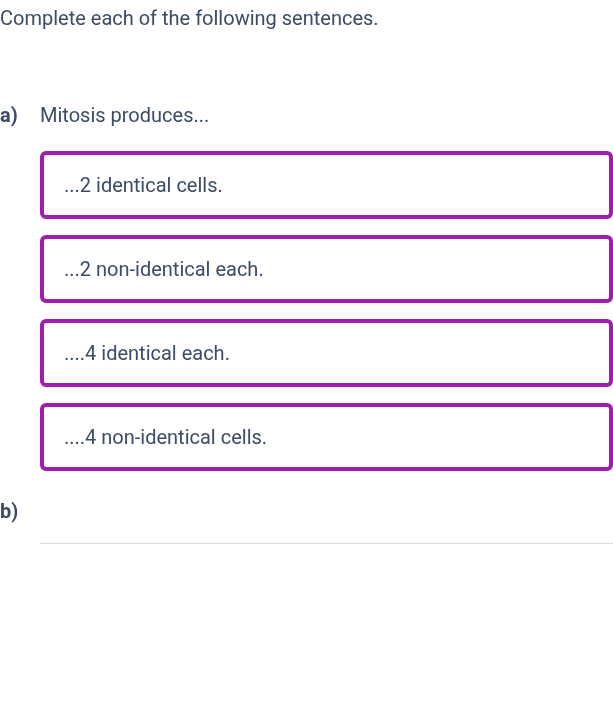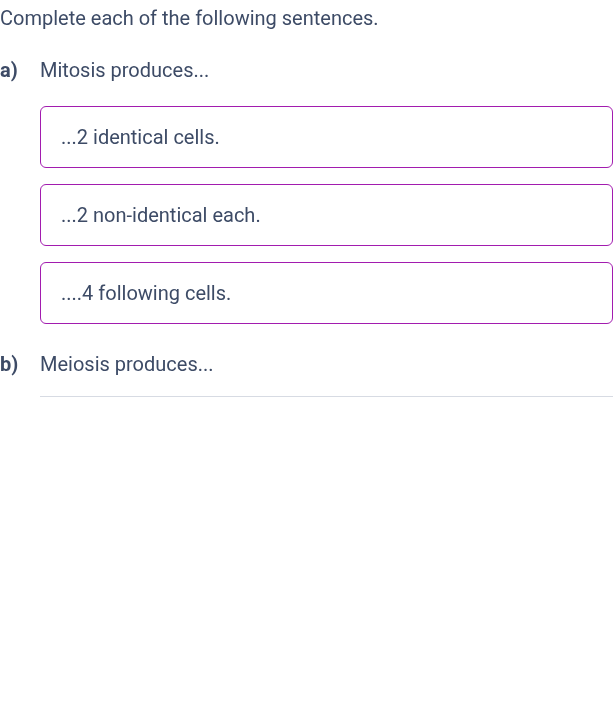--- a/index.html
+++ b/index.html
@@ -31,27 +31,28 @@
   }
   .question-label {
     font-weight: 700;
     font-size: 20px;
     color: #3d4b66;
     width: 40px;
   }
   .question-text {
     font-size: 20px;
     color: #3d4b66;
+    margin-top: 45px;
   }
   .options {
     margin-top: 24px;
     padding-left: 40px;
   }
   .option {
-    border: 1px solid #a21caf;
+    border: 4px solid #a21caf;
     border-radius: 6px;
     padding: 18px 20px;
     margin-bottom: 16px;
     font-size: 20px;
     color: #3d4b66;
     cursor: pointer;
     background: #ffffff;
   }
   .divider {
     margin-left: 40px;
@@ -66,23 +67,23 @@
 <div class="instruction">Complete each of the following sentences.</div>
 
 <div class="question-block">
   <div class="question-header">
     <span class="question-label">a)</span>
     <span class="question-text">Mitosis produces...</span>
   </div>
   <div class="options">
     <div class="option">...2 identical cells.</div>
     <div class="option">...2 non-identical each.</div>
-    <div class="option">....4 following cells.</div>
+    <div class="option">....4 identical each.</div>
+    <div class="option">....4 non-identical cells.</div>
   </div>
 </div>
 
 <div class="question-block">
   <div class="question-header">
     <span class="question-label">b)</span>
-    <span class="question-text">Meiosis produces...</span>
   </div>
   <hr class="divider">
 </div>
 
 </body></html>

